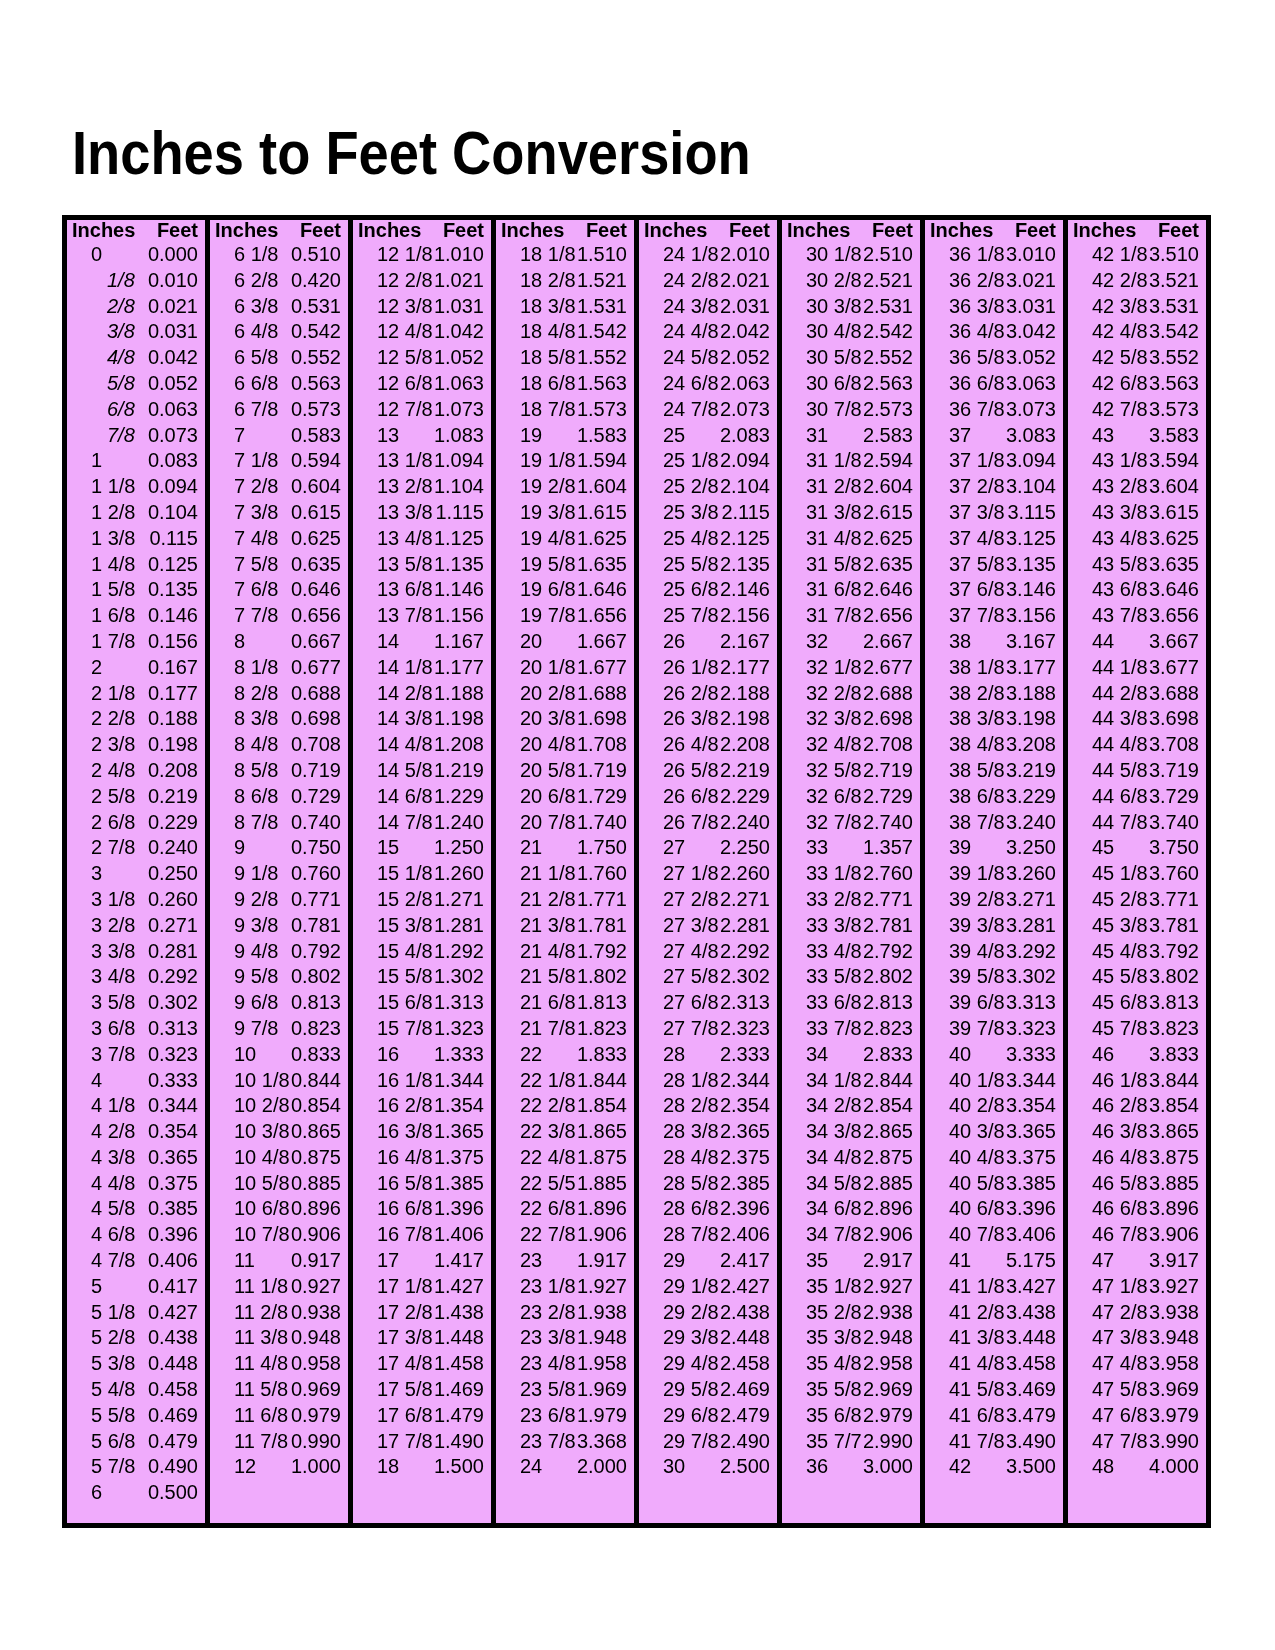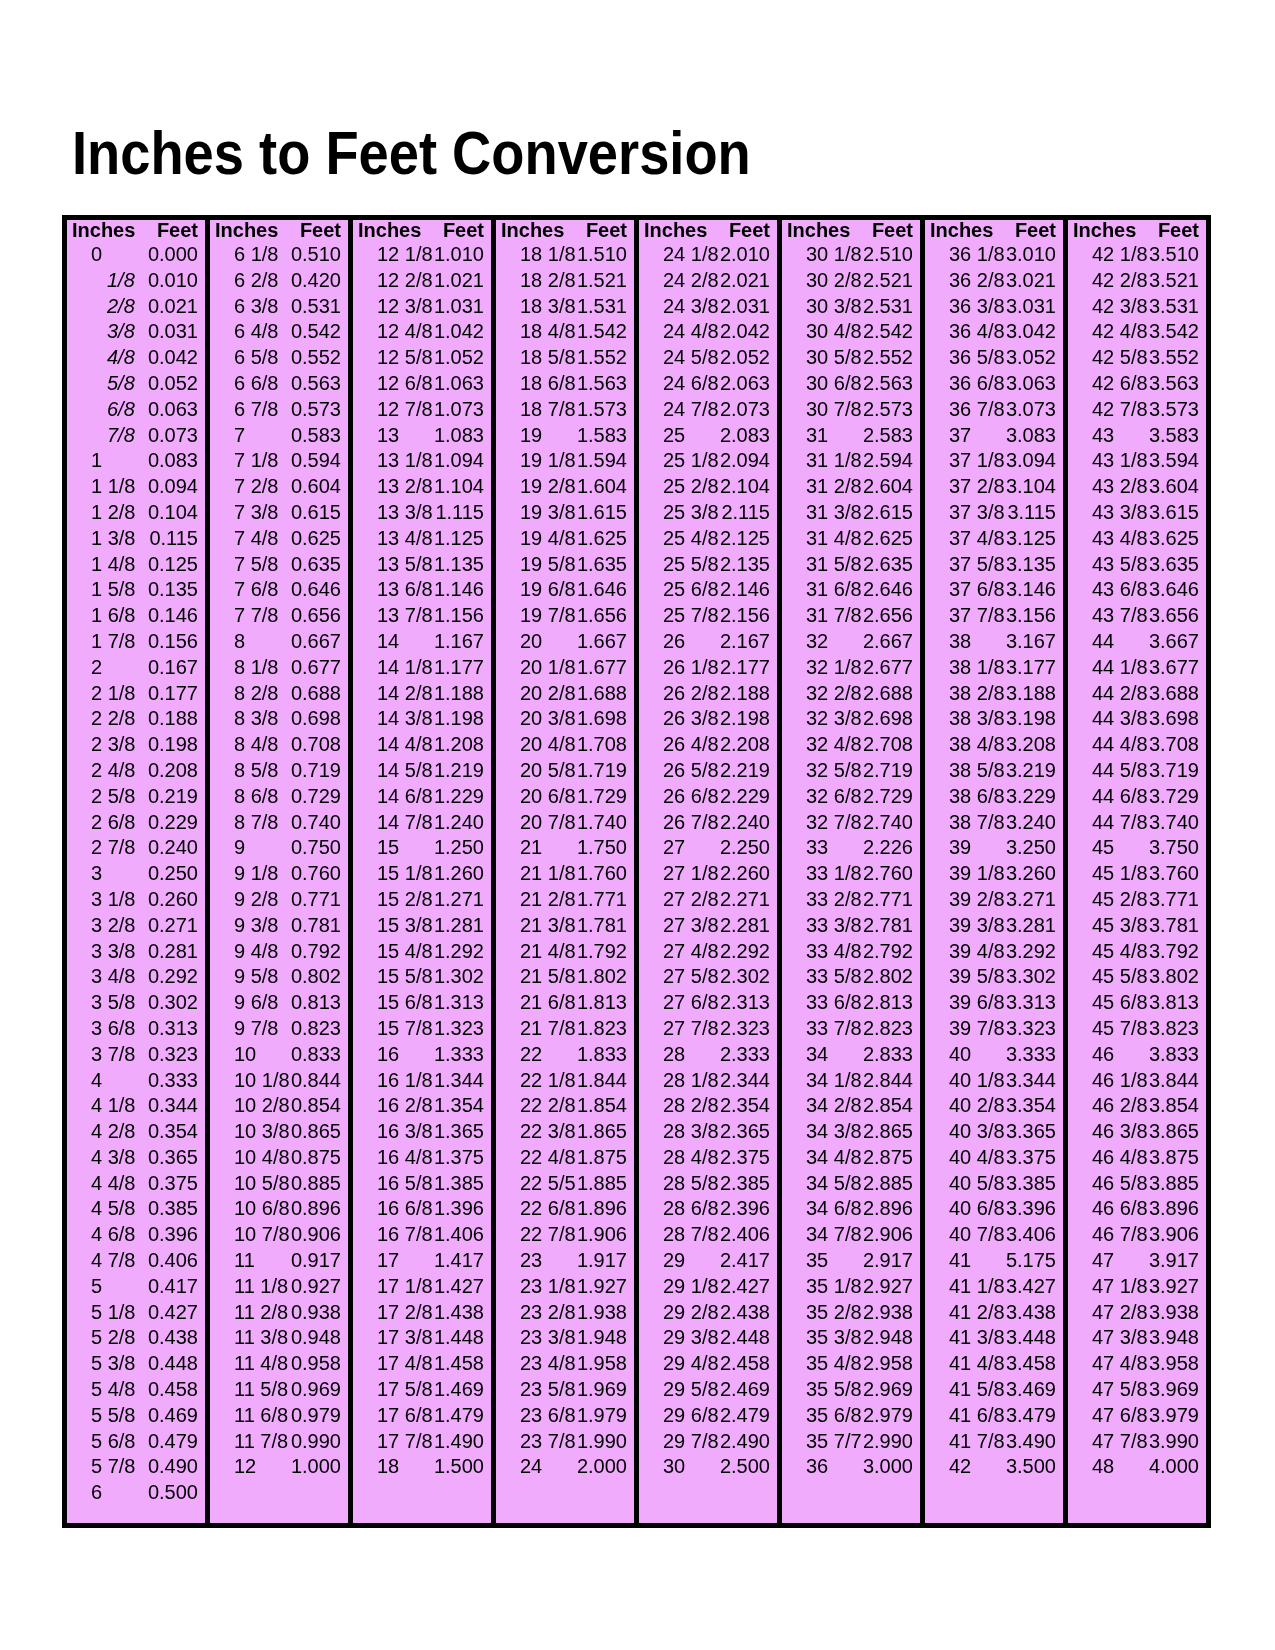--- a/index.html
+++ b/index.html
@@ -860,21 +860,21 @@
       <div class="row">
         <span class="in">23 5/8</span>
         <span class="ft">1.969</span>
       </div>
       <div class="row">
         <span class="in">23 6/8</span>
         <span class="ft">1.979</span>
       </div>
       <div class="row">
         <span class="in">23 7/8</span>
-        <span class="ft">1.990</span>
+        <span class="ft">3.368</span>
       </div>
       <div class="row">
         <span class="in">24</span>
         <span class="ft">2.000</span>
       </div>
     </div>
     <div class="col">
       <div class="col-header">
         <span>Inches</span>
         <span>Feet</span>
@@ -1164,21 +1164,21 @@
       <div class="row">
         <span class="in">32 6/8</span>
         <span class="ft">2.729</span>
       </div>
       <div class="row">
         <span class="in">32 7/8</span>
         <span class="ft">2.740</span>
       </div>
       <div class="row">
         <span class="in">33</span>
-        <span class="ft">2.226</span>
+        <span class="ft">1.357</span>
       </div>
       <div class="row">
         <span class="in">33 1/8</span>
         <span class="ft">2.760</span>
       </div>
       <div class="row">
         <span class="in">33 2/8</span>
         <span class="ft">2.771</span>
       </div>
       <div class="row">

